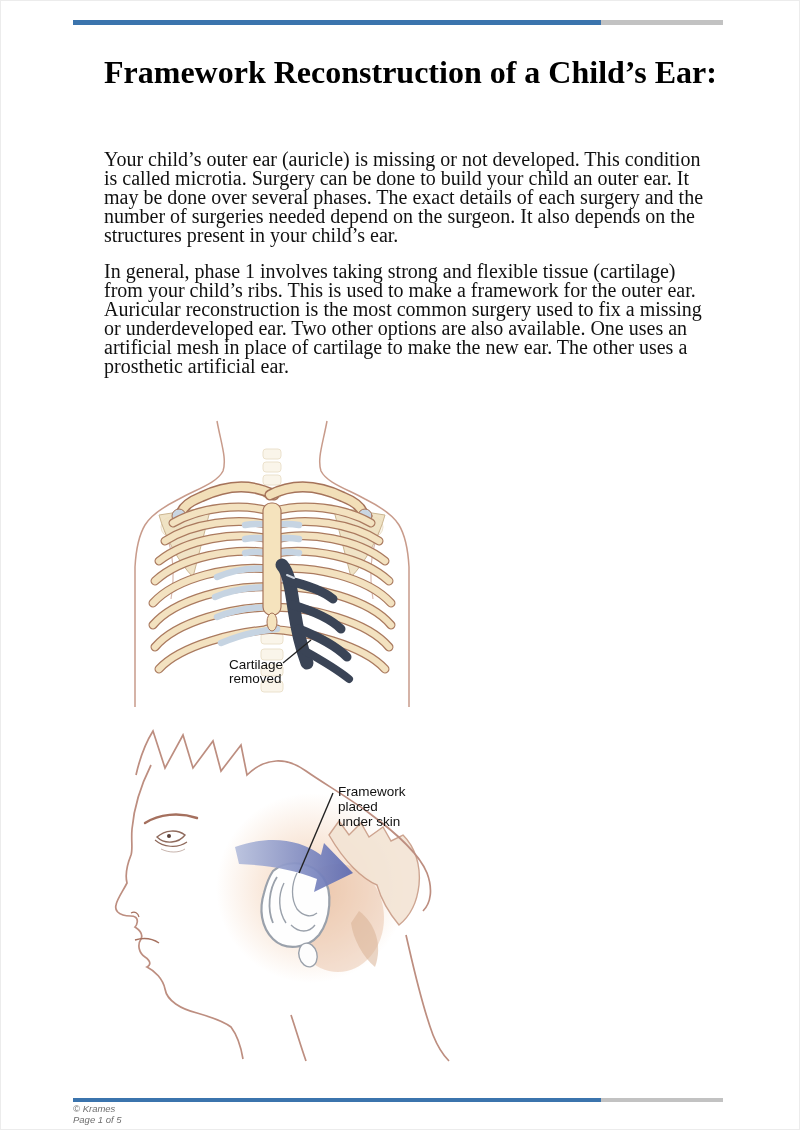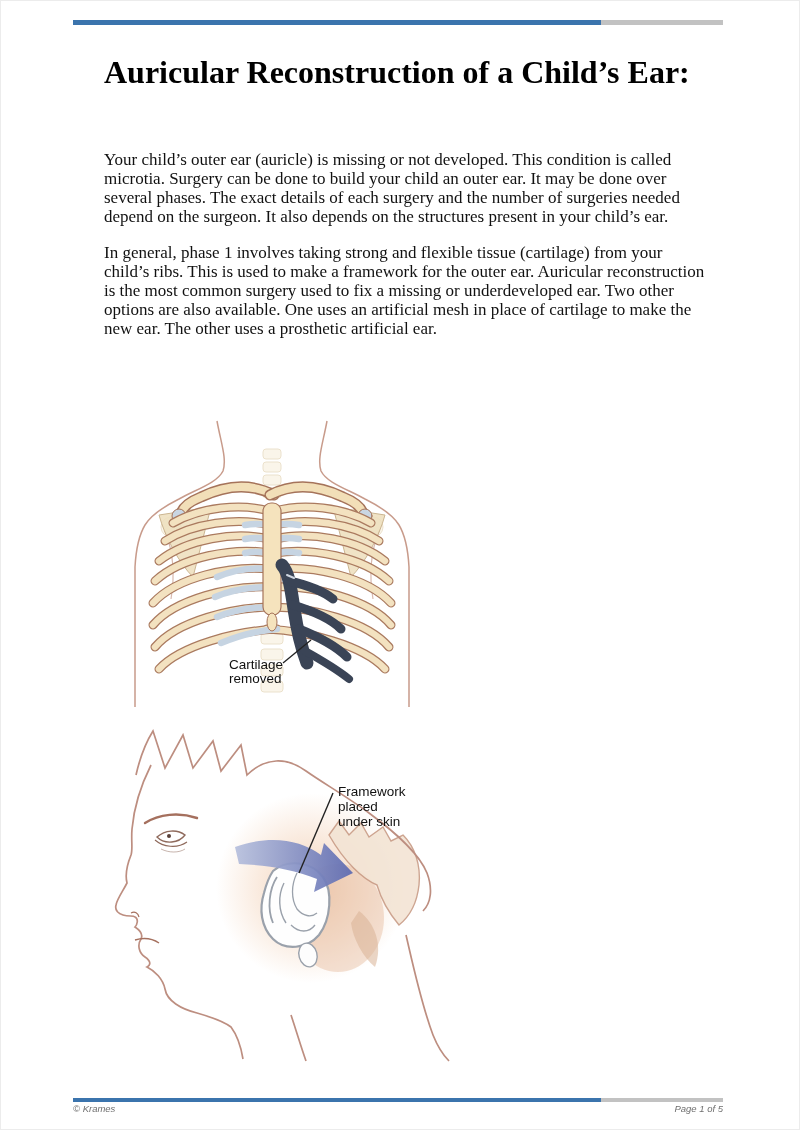--- a/index.html
+++ b/index.html
@@ -9,44 +9,44 @@
   .bar{position:absolute;left:72px;width:650px;display:flex;}
   .bar .seg-blue{width:528px;height:100%;background:#3b74ad;}
   .bar .seg-gray{width:122px;height:100%;background:#c2c2c2;}
   .bar.top{top:19px;height:5px;}
   .bar.bottom{top:1097px;height:4px;}
   
   .title{position:absolute;left:103px;top:50px;color:#000;font-weight:bold;
          font-size:32px;line-height:43px;letter-spacing:0px;}
   
   .content{position:absolute;left:103px;top:149px;width:604px;color:#111;
-           font-size:17px;line-height:19px;}
+           font-size:20px;line-height:19px;}
   .content p{margin:0 0 17px 0;}
   
   .fig{position:absolute;}
   .fig1{left:130px;top:418px;}
   .fig2{left:100px;top:712px;}
   svg text.cap{font-family:"Liberation Sans", sans-serif;font-size:13.5px;fill:#111;}
   
   .footer-row{position:absolute;left:72px;top:1102px;width:650px;display:flex;
               justify-content:space-between;font-family:"Liberation Sans", sans-serif;
-              font-style:italic;font-size:9.5px;color:#6f6f6f;}
+              font-style:italic;font-size:9.5px;color:#6f6f6f;flex-direction:column;}
 </style>
 </head>
 <body>
 
 <div class="page">
 
   <div class="bar top">
     <div class="seg-blue"></div>
     <div class="seg-gray"></div>
   </div>
 
   <div class="title">
-    <div>Auricular Reconstruction of a Child’s Ear:</div>
+    <div>Framework Reconstruction of a Child’s Ear:</div>
   </div>
 
   <div class="content">
     <p>Your child’s outer ear (auricle) is missing or not developed. This condition is called microtia. Surgery can be done to build your child an outer ear. It may be done over several phases. The exact details of each surgery and the number of surgeries needed depend on the surgeon. It also depends on the structures present in your child’s ear.</p>
     <p>In general, phase 1 involves taking strong and flexible tissue (cartilage) from your child’s ribs. This is used to make a framework for the outer ear. Auricular reconstruction is the most common surgery used to fix a missing or underdeveloped ear. Two other options are also available. One uses an artificial mesh in place of cartilage to make the new ear. The other uses a prosthetic artificial ear.</p>
   </div>
 
   <svg class="fig fig1" width="290" height="290" viewBox="0 0 290 290">
 
     <g fill="none" stroke="#c89b8b" stroke-width="1.5">

